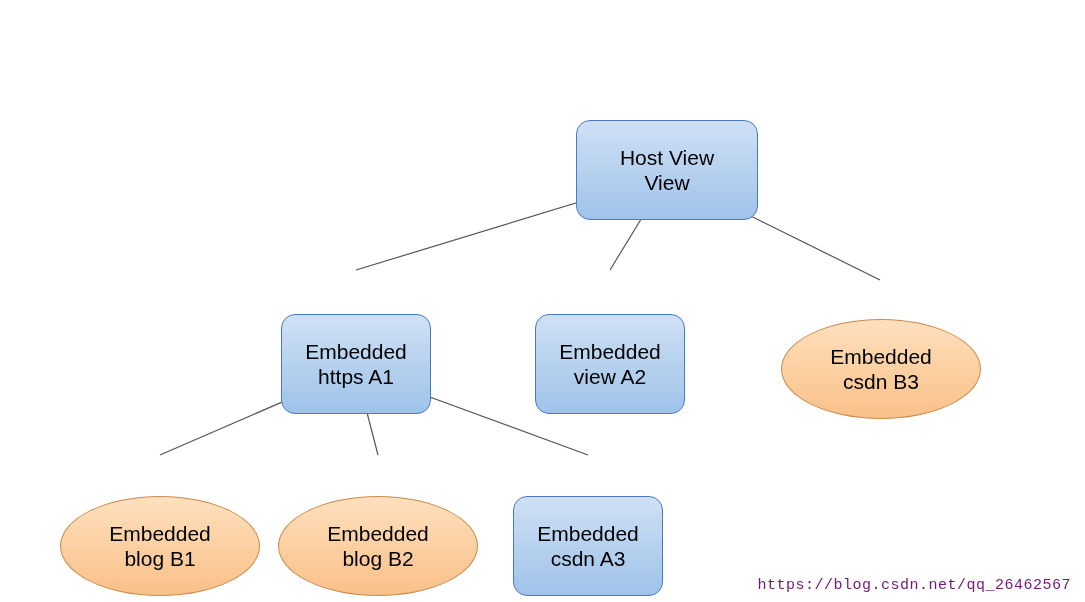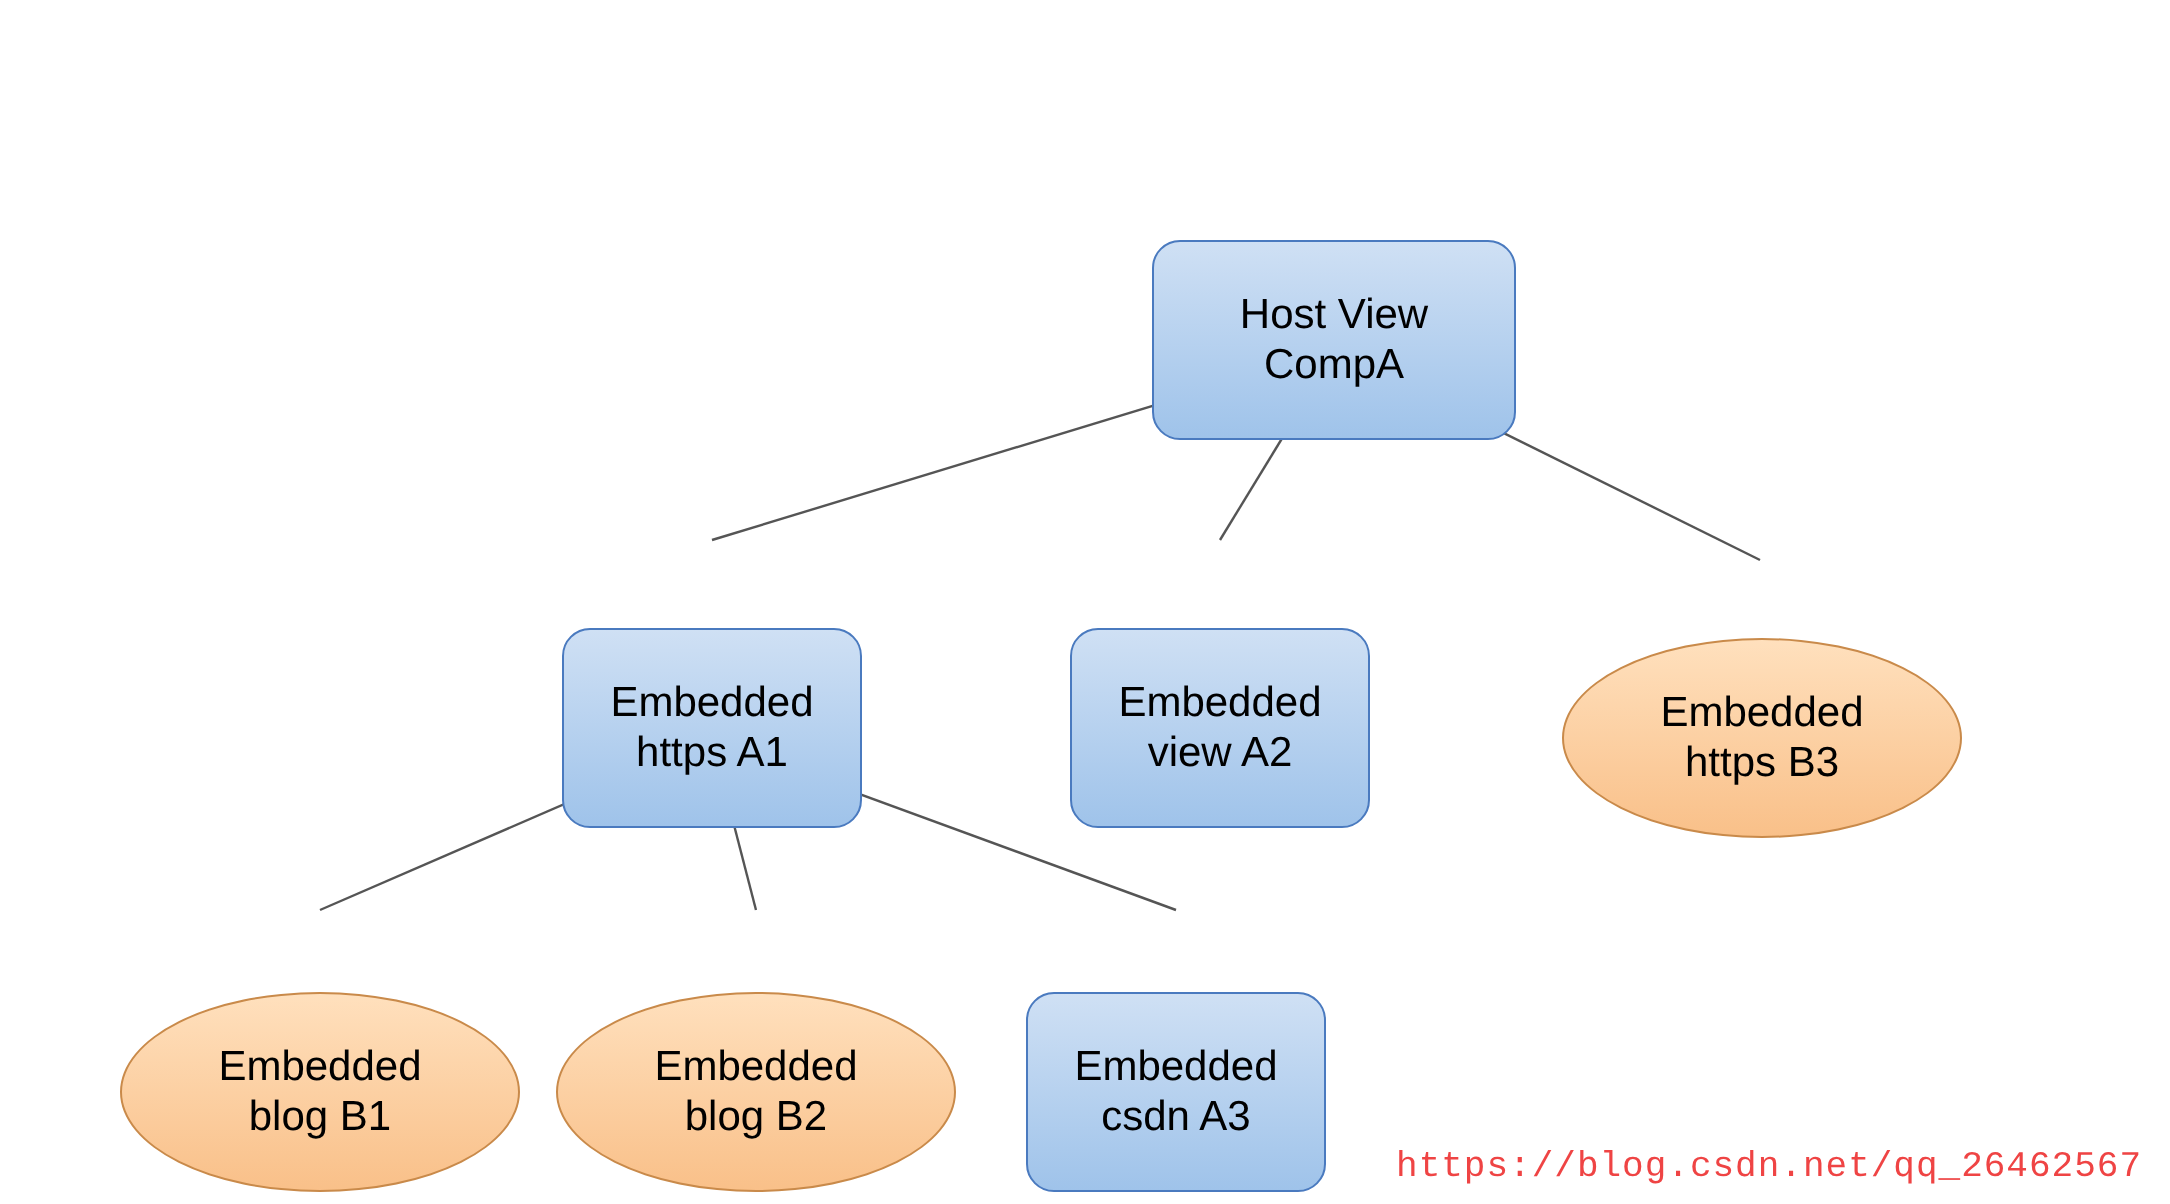--- a/index.html
+++ b/index.html
@@ -40,57 +40,57 @@
     top: 0;
     left: 0;
     width: 1085px;
     height: 602px;
     pointer-events: none;
   }
   .watermark {
     position: absolute;
     bottom: 8px;
     right: 14px;
-    font-size: 18px;
-    color: #ef4444;
+    font-size: 15px;
+    color: #701a75;
     font-family: "Courier New", monospace;
     letter-spacing: 0.5px;
     margin-left: 32px;
   }
 </style>
 </head>
 <body>
 
 <svg class="edges">
   <line x1="668" y1="175" x2="356" y2="270" stroke="#555" stroke-width="1.2"></line>
   <line x1="668" y1="175" x2="610" y2="270" stroke="#555" stroke-width="1.2"></line>
   <line x1="668" y1="175" x2="880" y2="280" stroke="#555" stroke-width="1.2"></line>
   <line x1="356" y1="370" x2="160" y2="455" stroke="#555" stroke-width="1.2"></line>
   <line x1="356" y1="370" x2="378" y2="455" stroke="#555" stroke-width="1.2"></line>
   <line x1="356" y1="370" x2="588" y2="455" stroke="#555" stroke-width="1.2"></line>
 </svg>
 
 <div class="node rect" style="left:576px; top:76px; width:182px; height:100px;">
   <span>Host View</span>
-  <span>CompA</span>
+  <span>View</span>
 </div>
 
 <div class="node rect" style="left:281px; top:270px; width:150px; height:100px;">
   <span>Embedded</span>
   <span>https A1</span>
 </div>
 
 <div class="node rect" style="left:535px; top:270px; width:150px; height:100px;">
   <span>Embedded</span>
   <span>view A2</span>
 </div>
 
 <div class="node ellipse" style="left:781px; top:275px; width:200px; height:100px;">
   <span>Embedded</span>
-  <span>https B3</span>
+  <span>csdn B3</span>
 </div>
 
 <div class="node ellipse" style="left:60px; top:452px; width:200px; height:100px;">
   <span>Embedded</span>
   <span>blog B1</span>
 </div>
 
 <div class="node ellipse" style="left:278px; top:452px; width:200px; height:100px;">
   <span>Embedded</span>
   <span>blog B2</span>

